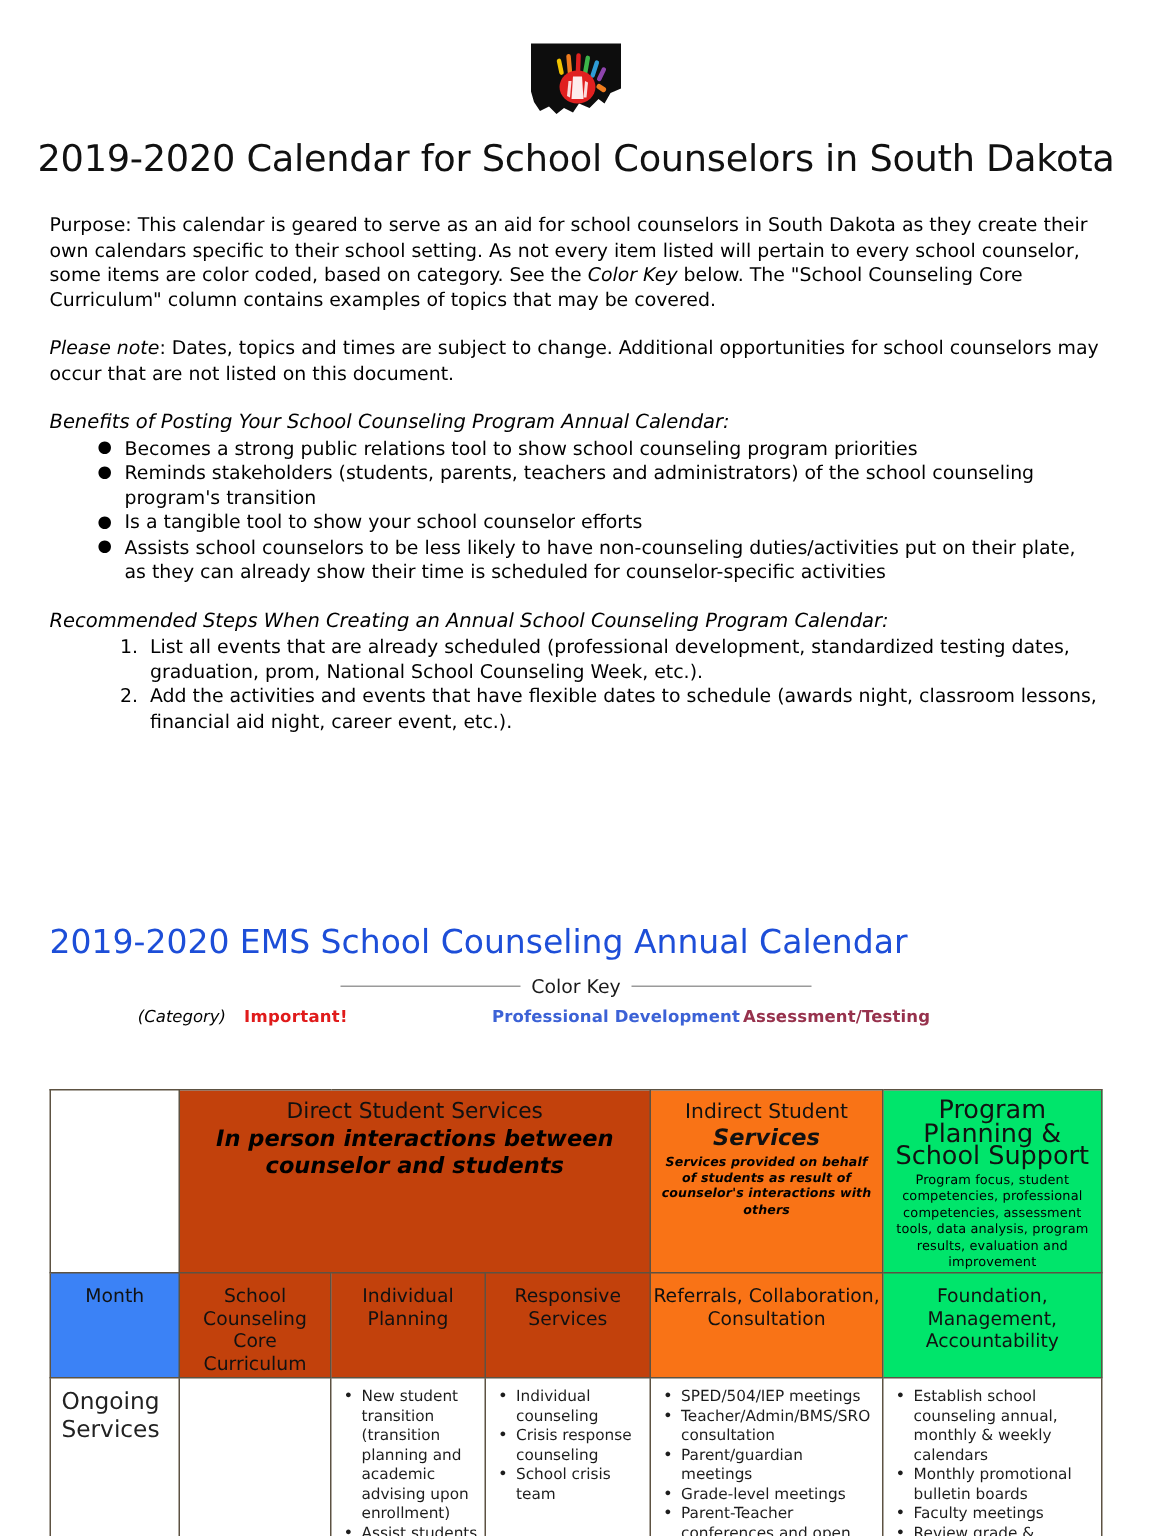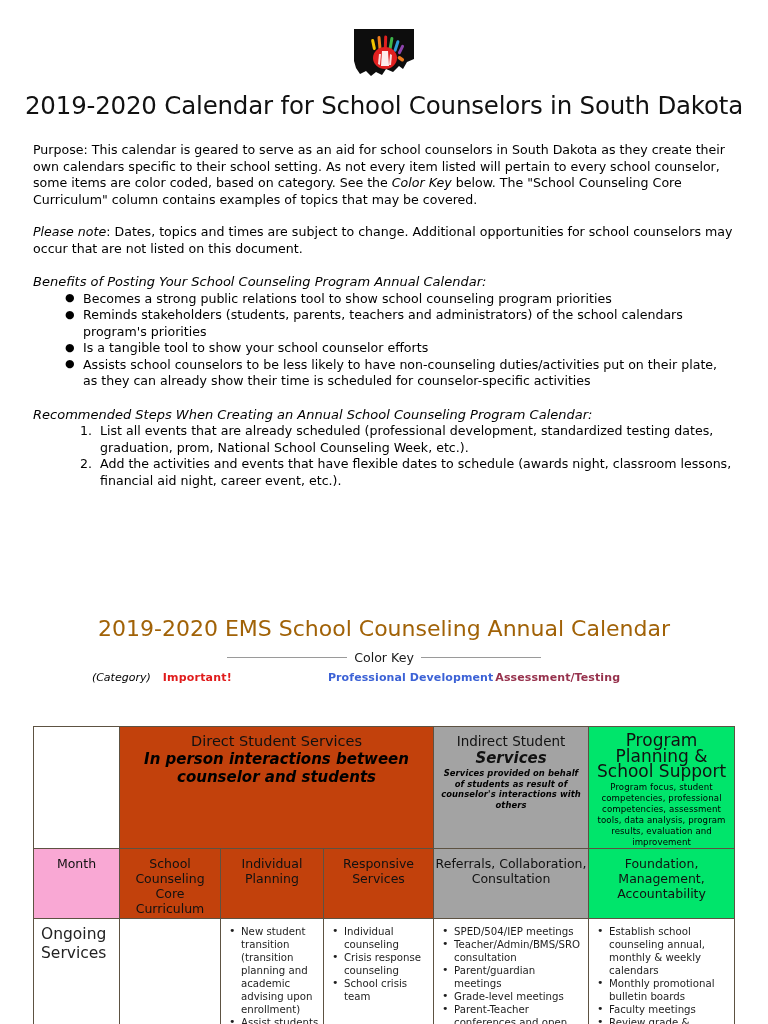--- a/index.html
+++ b/index.html
@@ -88,25 +88,25 @@
   ol.steps li {
     padding-left: 4px;
     line-height: 16.5px;
   }
 
   
   .section2 {
     margin-top: 132px;
   }
   .cal-title {
-    text-align: center;
+    text-align: left;
     font-size: 22px;
     font-weight: normal;
     margin: 0;
-    color: #a16207;
+    color: #1d4ed8;
   }
 
   .color-key-row {
     display: flex;
     align-items: center;
     justify-content: center;
     margin-top: 12px;
     font-size: 12.5px;
   }
   .key-rule {
@@ -167,23 +167,23 @@
     padding: 0;
   }
   .hdr-top td {
     height: 82px;
     text-align: center;
     vertical-align: top;
     padding-top: 6px;
   }
   .c-blank { background: #ffffff; }
   .c-yellow { background: #c2410c; }
-  .c-cyan   { background: #a3a3a3; }
+  .c-cyan   { background: #f97316; }
   .c-green  { background: #00E56B; }
-  .c-orange { background: #f9a8d4; }
+  .c-orange { background: #3b82f6; }
 
   .hdr-big {
     font-size: 14.5px;
     line-height: 17px;
     color: #111;
   }
   .hdr-big-sm {
     font-size: 15px;
     font-weight: bold;
     font-style: italic;
@@ -271,21 +271,21 @@
 
 <div class="body-copy">
 
   <p class="para p-purpose"><span>Purpose:</span><span> This calendar is geared to serve as an aid for school counselors in South Dakota as they create their own calendars specific to their school setting. As not every item listed will pertain to every school counselor, some items are color coded, based on category. See the </span><span class="ital">Color Key</span><span> below. The "School Counseling Core Curriculum" column contains examples of topics that may be covered.</span></p>
 
   <p class="para p-note"><span class="ital">Please note</span><span>: Dates, topics and times are subject to change. Additional opportunities for school counselors may occur that are not listed on this document.</span></p>
 
   <div class="sec-heading">Benefits of Posting Your School Counseling Program Annual Calendar:</div>
   <ul class="benefits">
     <li>Becomes a strong public relations tool to show school counseling program priorities</li>
-    <li>Reminds stakeholders (students, parents, teachers and administrators) of the school calendars program's priorities</li>
+    <li>Reminds stakeholders (students, parents, teachers and administrators) of the school counseling program's transition</li>
     <li>Is a tangible tool to show your school counselor efforts</li>
     <li>Assists school counselors to be less likely to have non-counseling duties/activities put on their plate, as they can already show their time is scheduled for counselor-specific activities</li>
   </ul>
 
   <div class="sec-heading">Recommended Steps When Creating an Annual School Counseling Program Calendar:</div>
   <ol class="steps">
     <li>List all events that are already scheduled (professional development, standardized testing dates, graduation, prom, National School Counseling Week, etc.).</li>
     <li>Add the activities and events that have flexible dates to schedule (awards night, classroom lessons, financial aid night, career event, etc.).</li>
   </ol>
 

